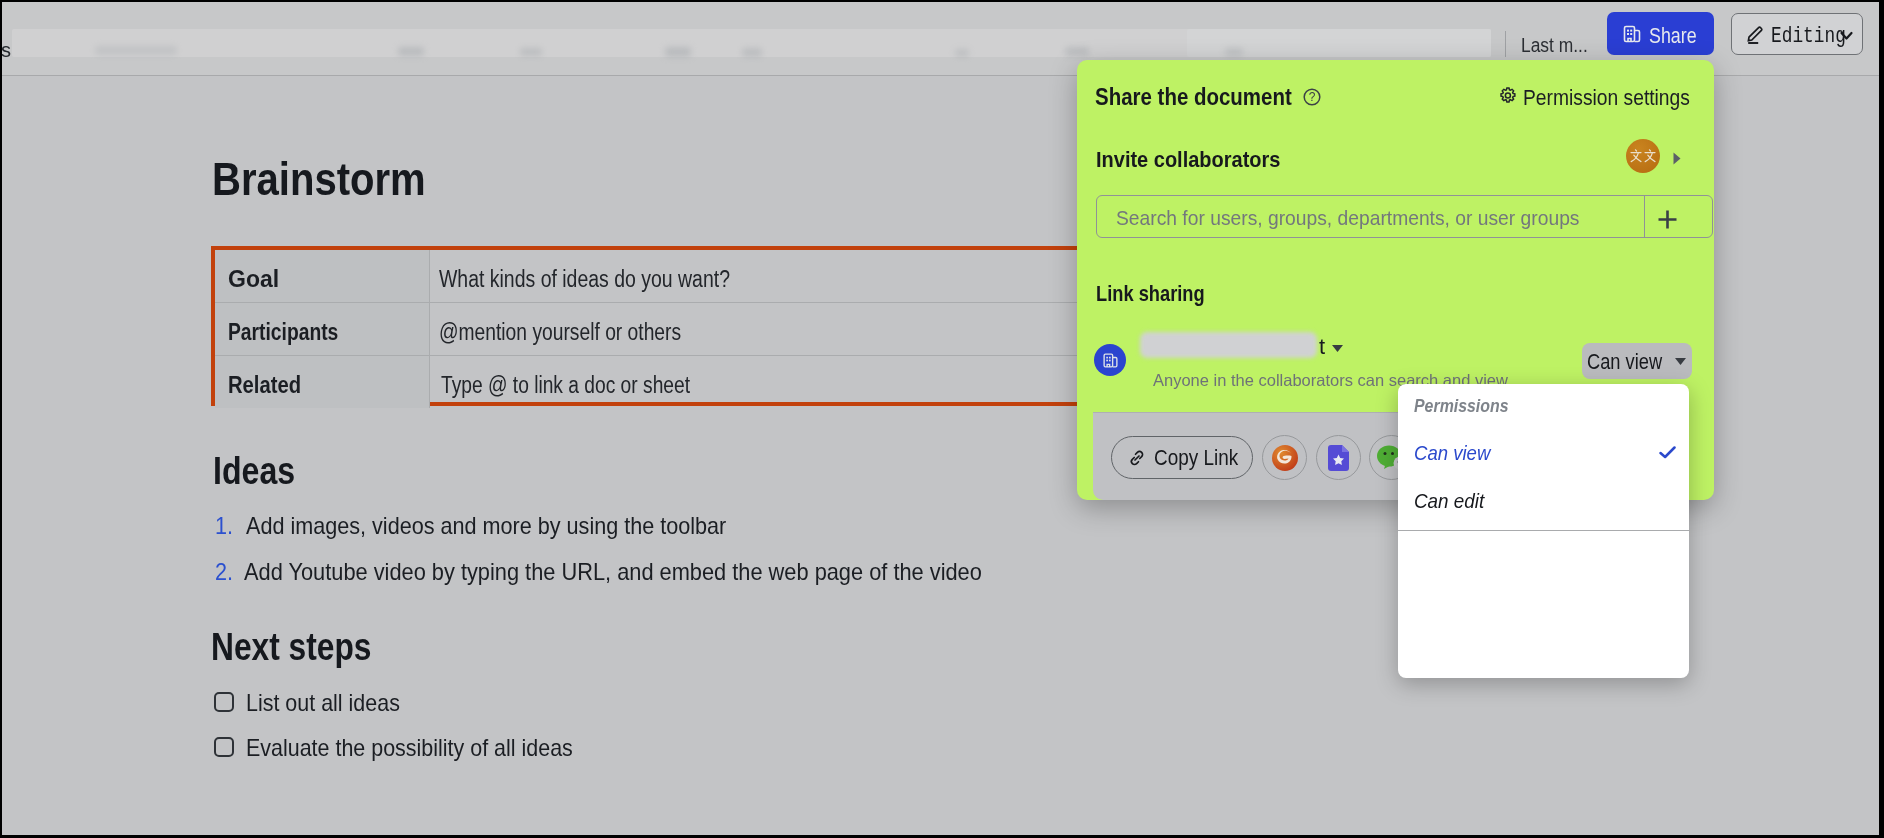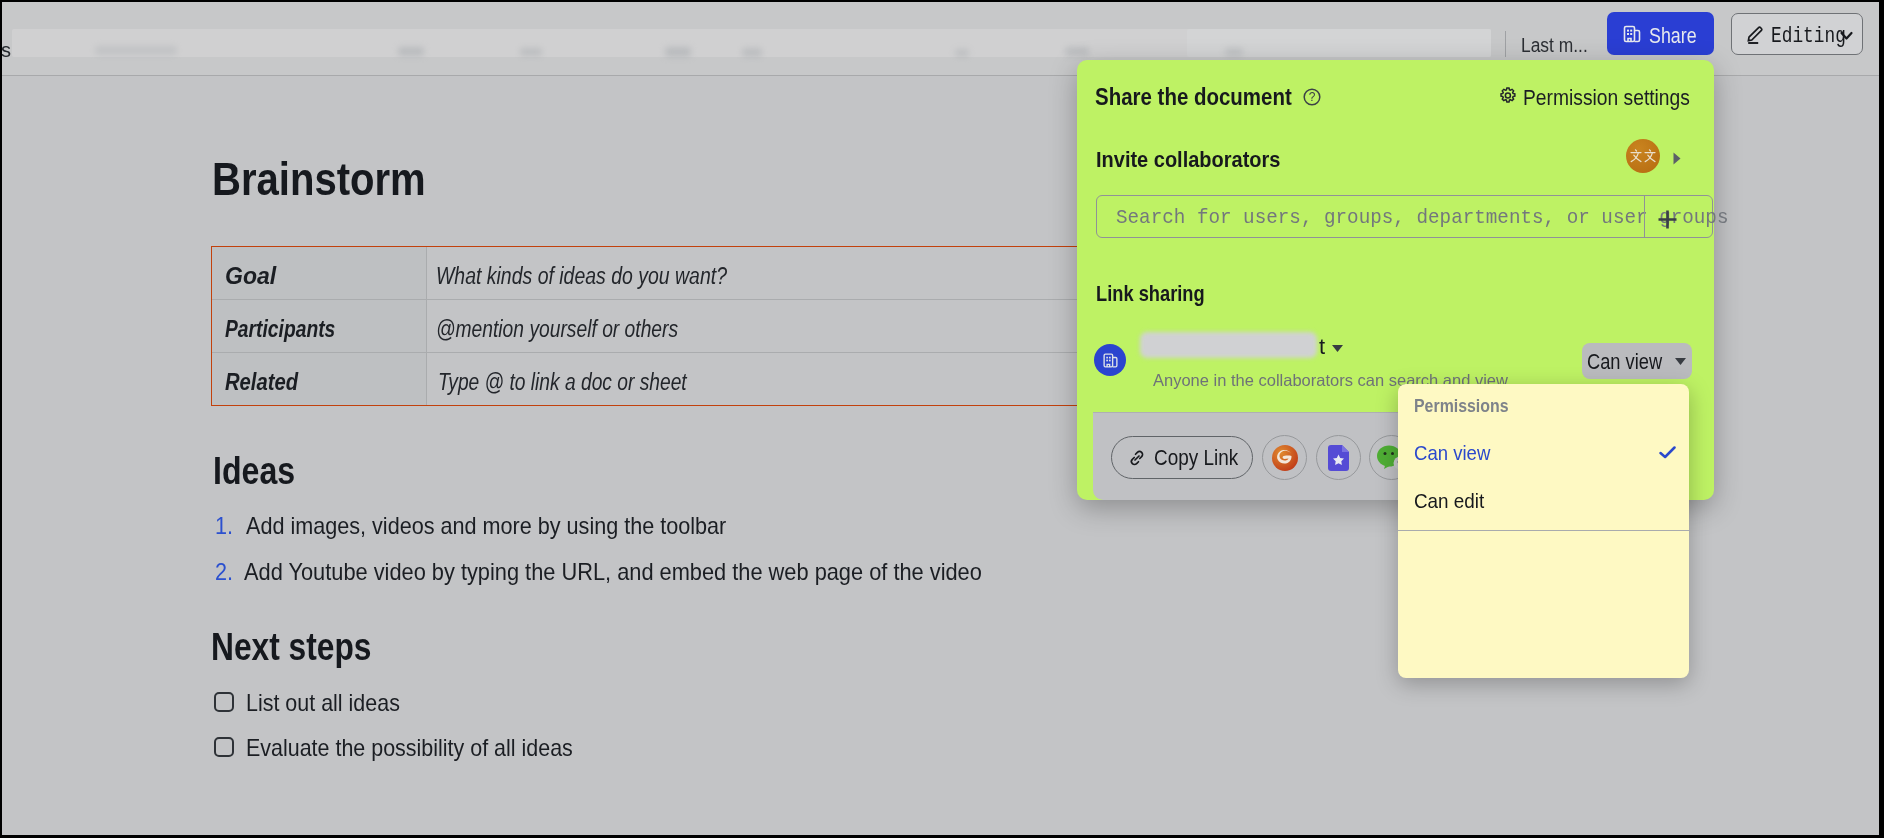--- a/index.html
+++ b/index.html
@@ -9,30 +9,30 @@
   .t { position:absolute; display:inline-block; white-space:nowrap; transform-origin:0 50%; line-height:1; }
   #screen { position:absolute; left:2px; top:2px; width:1877px; height:833px; background:#c3c4c6; overflow:hidden; }
   
   #toolbar { position:absolute; left:-2px; top:-2px; width:1886px; height:76px; background:#c7c8c9; border-bottom:1px solid #a8a9ab; }
   #blurstrip { position:absolute; left:12px; top:29px; width:1479px; height:28px; background:#d0d0d1; border-radius:2px; }
   .smudge { position:absolute; background:#a4a8ac; filter:blur(3px); border-radius:3px; }
   
   .cbox { position:absolute; width:20px; height:20px; border:2px solid #2e3237; border-radius:5px; }
   
   #dlg { position:absolute; left:1075px; top:58px; width:637px; height:440px; border-radius:10px; background:#bef264; box-shadow:0 8px 28px rgba(0,0,0,0.28); }
-  #searchbox { position:absolute; left:19px; top:135px; width:617px; height:43px; border:1px solid #909297; border-radius:6px;font-family:Liberation Mono, monospace; }
+  #searchbox { position:absolute; left:19px; top:135px; width:617px; height:43px; border:1px solid #909297; border-radius:6px; }
   #avatar { position:absolute; left:549px; top:79px; width:34px; height:34px; border-radius:50%; background:radial-gradient(circle at 38% 30%, #c9841f, #b56a10); color:#e6dcc8; font-size:13px; display:flex; align-items:center; justify-content:center; }
   #bavatar { position:absolute; left:17px; top:284px; width:32px; height:32px; border-radius:50%; background:#2b44cf; display:flex; align-items:center; justify-content:center; }
   #nameblur { position:absolute; left:63px; top:272px; width:177px; height:26px; background:#d0d1d3; border-radius:7px; filter:blur(2px); }
   #cvbtn { position:absolute; left:505px; top:283px; width:110px; height:36px; border-radius:8px; background:#babbbe; }
   #dfoot { position:absolute; left:16px; top:352px; width:583px; height:88px; background:#c0c1c4; border-top:1px solid #aeb0b3; border-radius:0 0 10px 10px; }
   #cplink { position:absolute; left:18px; top:23px; width:142px; height:43px; border:1px solid #606468; border-radius:22px; }
   .ring { position:absolute; top:22px; width:45px; height:45px; border:1px solid #97999c; border-radius:50%; }
   
-  #dd { position:absolute; left:1396px; top:381.5px; width:291px; height:294px; border-radius:8px; background:#fef9c3; box-shadow:0 6px 22px rgba(0,0,0,0.26); }
+  #dd { position:absolute; left:1396px; top:381.5px; width:291px; height:294px; border-radius:8px; background:#ffffff; box-shadow:0 6px 22px rgba(0,0,0,0.26);font-style:italic; }
   #dddiv { position:absolute; left:0; top:146.5px; width:291px; height:1px; background:#a9abad; }
   #wbox { position:absolute; left:9.5px; top:157px; width:279px; height:131px; border-radius:3px; background:#ffffff; }
 </style>
 </head>
 <body>
 <div id="screen">
 
   <div id="toolbar">
     <div id="blurstrip"></div>
     <div class="abs" style="left:1187px;top:29px;width:304px;height:28px;background:#d3d4d5;border-radius:2px;"></div>
@@ -71,21 +71,21 @@
           <path d="M3.2 19h10" stroke-width="1.9"></path>
         </g>
       </svg>
     <div class="t" style="left:39px;top:12px;font-size:22px;color:#17191d;transform:scaleX(0.81);">Editing</div>
     <svg class="abs" style="left:107px;top:14px;" width="15" height="15" viewBox="0 0 15 15">
         <path d="M2.5 5 7.5 10.5 12.5 5" fill="none" stroke="#17191d" stroke-width="2.2" stroke-linecap="round" stroke-linejoin="round"></path>
       </svg>
   </div>
 
   <div class="t" style="left:210px;top:154px;font-size:46px;font-weight:bold;color:#16191e;transform:scaleX(0.871);">Brainstorm</div>
-  <div class="abs" style="left:209px;top:244px;width:1451px;height:160px;border:1px solid #c2410c;font-style:italic;">
+  <div class="abs" style="left:209px;top:244px;width:1451px;height:160px;border:4px solid #c2410c;">
     <div class="abs" style="left:0;top:0;width:215px;height:158px;background:#bec0c2;border-right:1px solid #aaacae;"></div>
     <div class="abs" style="left:0;top:52px;width:1449px;height:1px;background:#aaacae;"></div>
     <div class="abs" style="left:0;top:105px;width:1449px;height:1px;background:#aaacae;"></div>
     <div class="t" style="left:13px;top:18px;font-size:23px;font-weight:bold;color:#1b1e23;transform:scaleX(1);">Goal</div>
     <div class="t" style="left:13px;top:71px;font-size:23px;font-weight:bold;color:#1b1e23;transform:scaleX(0.838);">Participants</div>
     <div class="t" style="left:13px;top:124px;font-size:23px;font-weight:bold;color:#1b1e23;transform:scaleX(0.88);">Related</div>
     <div class="t" style="left:224px;top:18px;font-size:23px;color:#23262b;transform:scaleX(0.846);">What kinds of ideas do you want?</div>
     <div class="t" style="left:224px;top:71px;font-size:23px;color:#23262b;transform:scaleX(0.837);">@mention yourself or others</div>
     <div class="t" style="left:226px;top:124px;font-size:23px;color:#23262b;transform:scaleX(0.835);">Type @ to link a doc or sheet</div>
   </div>

